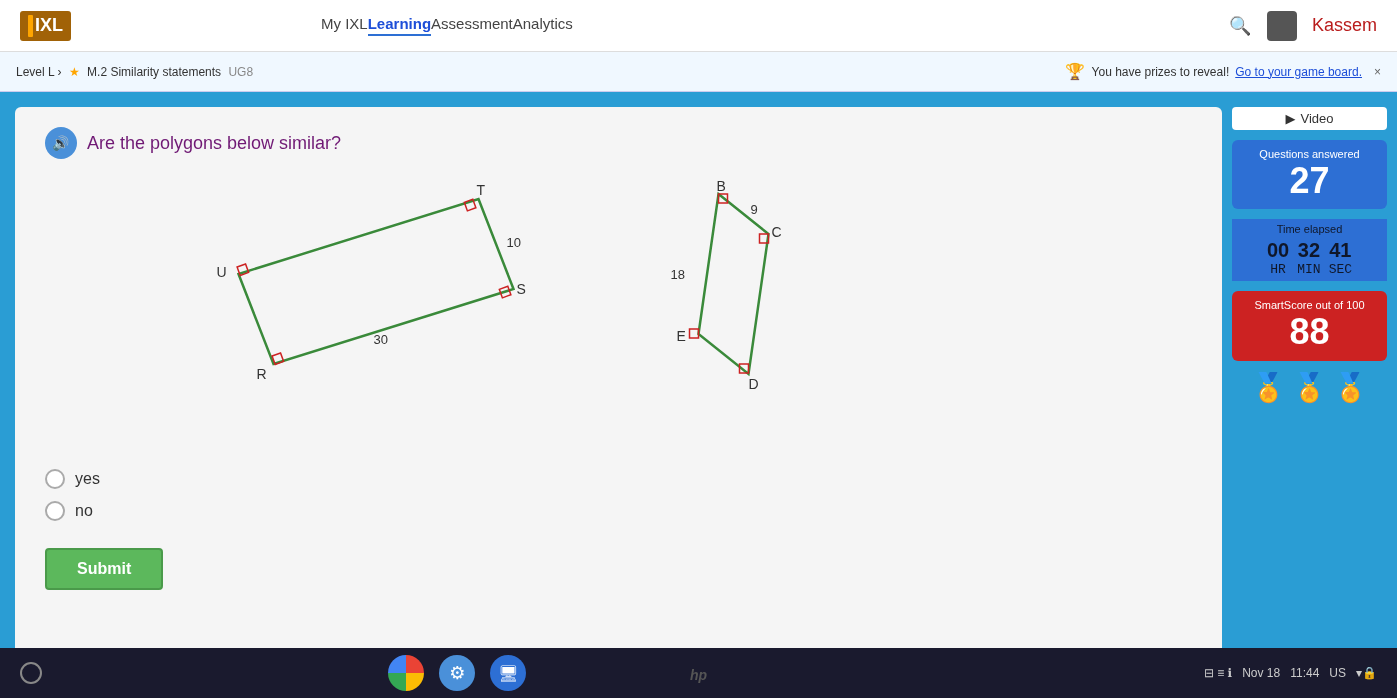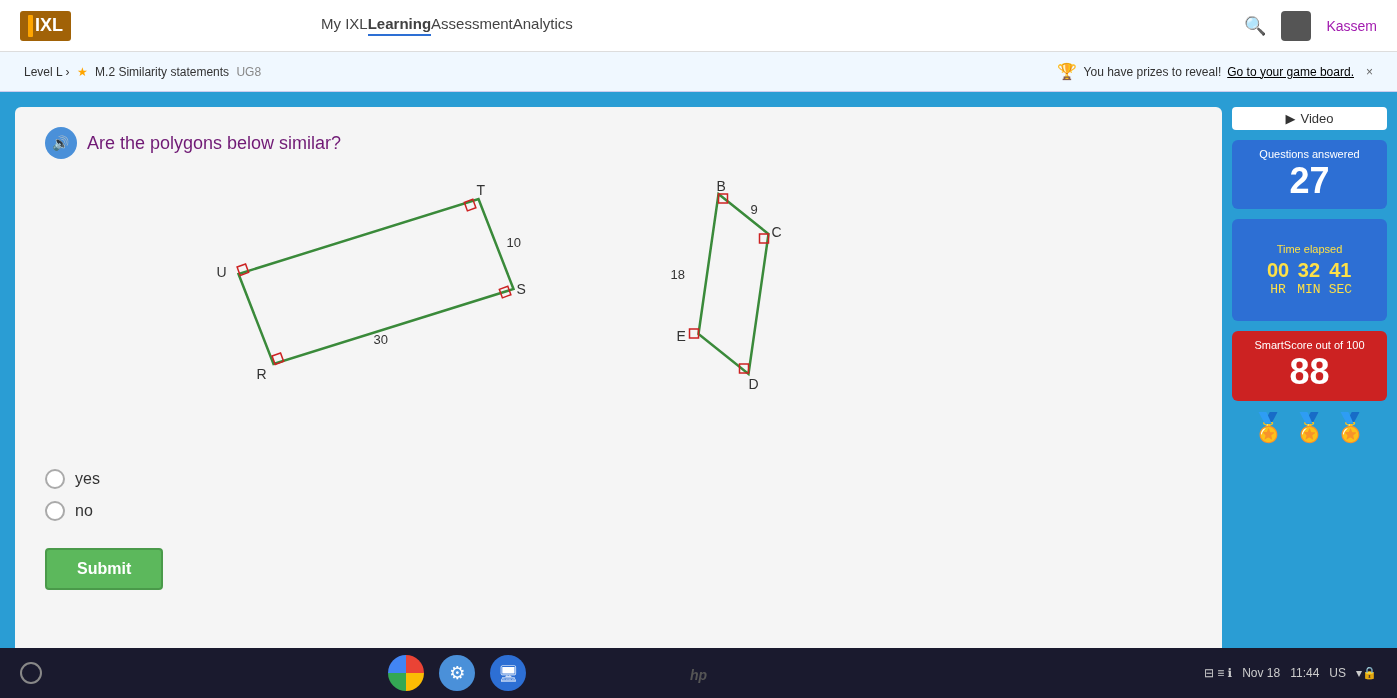--- a/index.html
+++ b/index.html
@@ -47,21 +47,21 @@
       margin-left: 220px;
       align-items: flex-start;
     }
     .nav-link {
       color: #444;
       text-decoration: none;
       font-size: 15px;
       cursor: pointer;
     }
     .nav-link.active {
-      color: #404040;
+      color: #1d4ed8;
       font-weight: bold;
       border-bottom: 2px solid #2d6fd4;
       padding-bottom: 2px;
     }
     .nav-right {
       margin-left: auto;
       display: flex;
       align-items: center;
       gap: 15px;
     }
@@ -70,32 +70,32 @@
       font-size: 18px;
       color: #444;
     }
     .user-avatar {
       width: 30px;
       height: 30px;
       background: #555;
       border-radius: 4px;
     }
     .username {
-      font-size: 14px;
-      color: #a21caf;
+      font-size: 18px;
+      color: #b91c1c;
     }
 
     
     .breadcrumb-bar {
       width: 100%;
       height: 40px;
       background: #f0f8ff;
       display: flex;
       align-items: center;
-      padding: 0 24px;
+      padding: 0 16px;
       border-bottom: 1px solid #cce;
       position: relative;
       z-index: 9;
     }
     .breadcrumb-text {
       font-size: 12px;
       color: #333;
     }
     .star-icon {
       color: #ffa500;
@@ -107,21 +107,21 @@
       align-items: center;
       gap: 6px;
       font-size: 12px;
       color: #333;
     }
     .trophy-icon {
       color: #ffa500;
       font-size: 16px;
     }
     .prize-link {
-      color: #000000;
+      color: #1d4ed8;
       text-decoration: underline;
       cursor: pointer;
     }
     .close-x {
       cursor: pointer;
       color: #666;
       margin-left: 6px;
     }
 
     
@@ -256,23 +256,23 @@
       line-height: 1.2;
     }
     .questions-answered-box .count {
       font-size: 36px;
       font-weight: bold;
       line-height: 1.1;
     }
 
     .time-elapsed-box {
       background: #2d6fd4;
-      color: #fde047;
-      border-radius: 6px;
-      padding: 24px 12px;
+      color: #0f172a;
+      border-radius: 0;
+      padding: 4px 12px;
       text-align: center;
       width: 100%;
     }
     .time-elapsed-box .label {
       font-size: 11px;
     }
     .time-values {
       display: flex;
       justify-content: center;
       gap: 8px;

